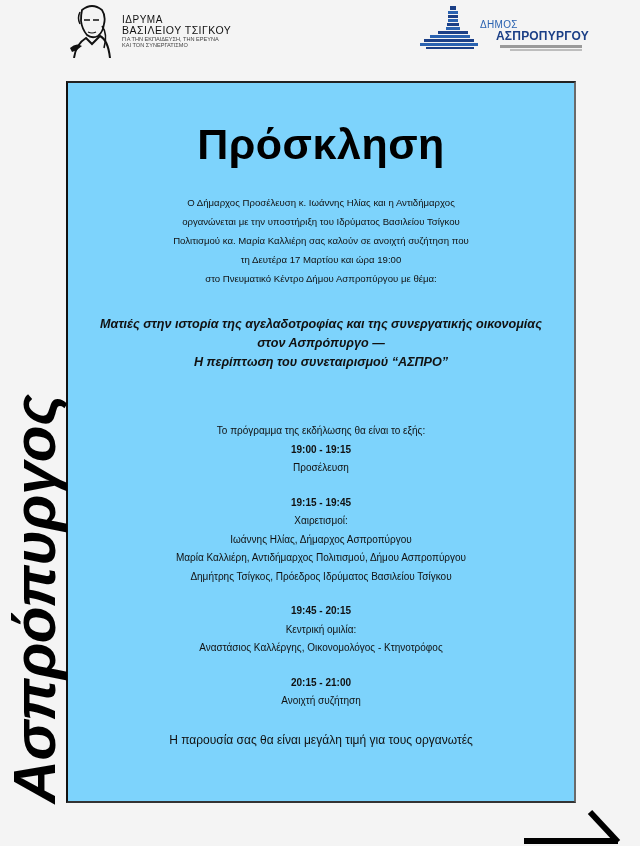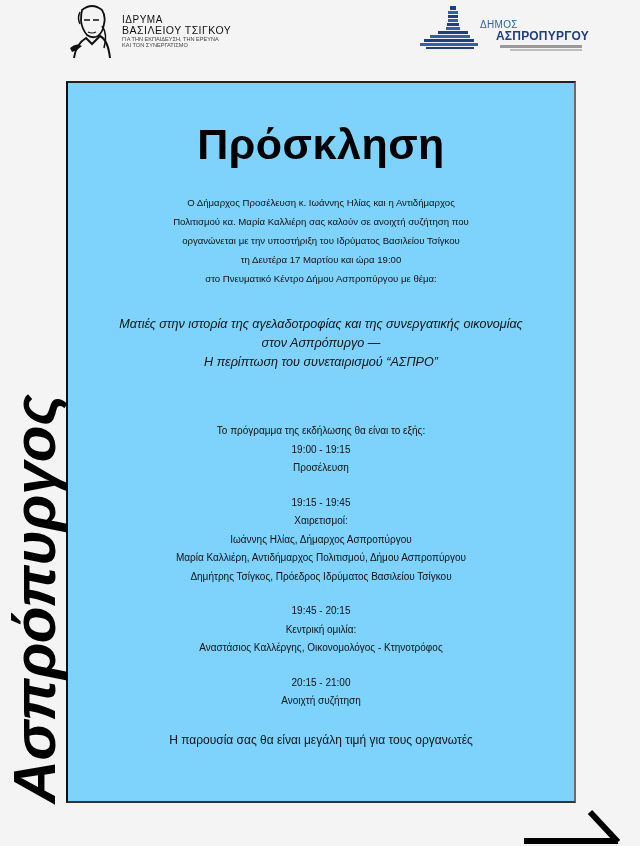--- a/index.html
+++ b/index.html
@@ -27,23 +27,23 @@
       border-top: 2px solid #222; border-left: 2px solid #111;
       border-right: 2px solid #6a6a6a; border-bottom: 2px solid #333;
       background: #7dd3fc;
     }
     .title {
       position: absolute; left: 0; right: 0; top: 37px; text-align: center;
       font-family: "Liberation Sans", sans-serif; font-weight: bold; font-size: 43px; color: #000;
       letter-spacing: 0.5px;
     }
     .intro { position: absolute; left: 0; right: 0; top: 110px; text-align: center; font-size: 9.6px; line-height: 19px; color: #111; font-family: "Liberation Sans", sans-serif; }
-    .topic { position: absolute; left: 0; right: 0; top: 232px; text-align: center; font-family: "Liberation Sans", sans-serif; font-style: italic; font-weight: normal; font-size: 12.6px; line-height: 19px; color: #111; }
+    .topic { position: absolute; left: 0; right: 0; top: 232px; text-align: center; font-family: "Liberation Sans", sans-serif; font-style: italic; font-weight: bold; font-size: 12.6px; line-height: 19px; color: #111; }
     .program { position: absolute; left: 0; right: 0; top: 339px; text-align: center; font-family: "Liberation Sans", sans-serif; font-size: 10px; line-height: 18.5px; color: #111; }
-    .program .time { font-weight: normal; }
+    .program .time { font-weight: bold; }
     .program .gap { height: 16px; }
     .closing { position: absolute; left: 0; right: 0; top: 650px; text-align: center; font-family: "Liberation Sans", sans-serif; font-size: 12px; color: #111; }
 
     .side-text {
       position: absolute; left: 4px; top: 394px; width: 60px; height: 410px;
     }
     .side-text span {
       position: absolute; left: 50%; top: 50%;
       transform: translate(-50%, -50%) rotate(-90deg);
       white-space: nowrap;
@@ -89,22 +89,22 @@
   <div class="d2">ΑΣΠΡΟΠΥΡΓΟΥ</div>
   <div class="bar1"></div>
   <div class="bar2"></div>
 </div>
 
 <div class="frame">
   <div class="title">Πρόσκληση</div>
 
   <div class="intro">
     <div>Ο Δήμαρχος  Προσέλευση  κ.  Ιωάννης  Ηλίας και  η  Αντιδήμαρχος</div>
+    <div>οργανώνεται με την υποστήριξη του Ιδρύματος Βασιλείου Τσίγκου</div>
     <div>Πολιτισμού  κα.  Μαρία  Καλλιέρη  σας καλούν σε ανοιχτή συζήτηση που</div>
-    <div>οργανώνεται με την υποστήριξη του Ιδρύματος Βασιλείου Τσίγκου</div>
     <div>τη Δευτέρα 17 Μαρτίου και ώρα 19:00</div>
     <div>στο Πνευματικό Κέντρο Δήμου Ασπροπύργου με θέμα:</div>
   </div>
 
   <div class="topic">
     <div>Ματιές στην ιστορία της αγελαδοτροφίας και της συνεργατικής οικονομίας</div>
     <div>στον Ασπρόπυργο —</div>
     <div>Η περίπτωση του συνεταιρισμού “ΑΣΠΡΟ”</div>
   </div>
 

